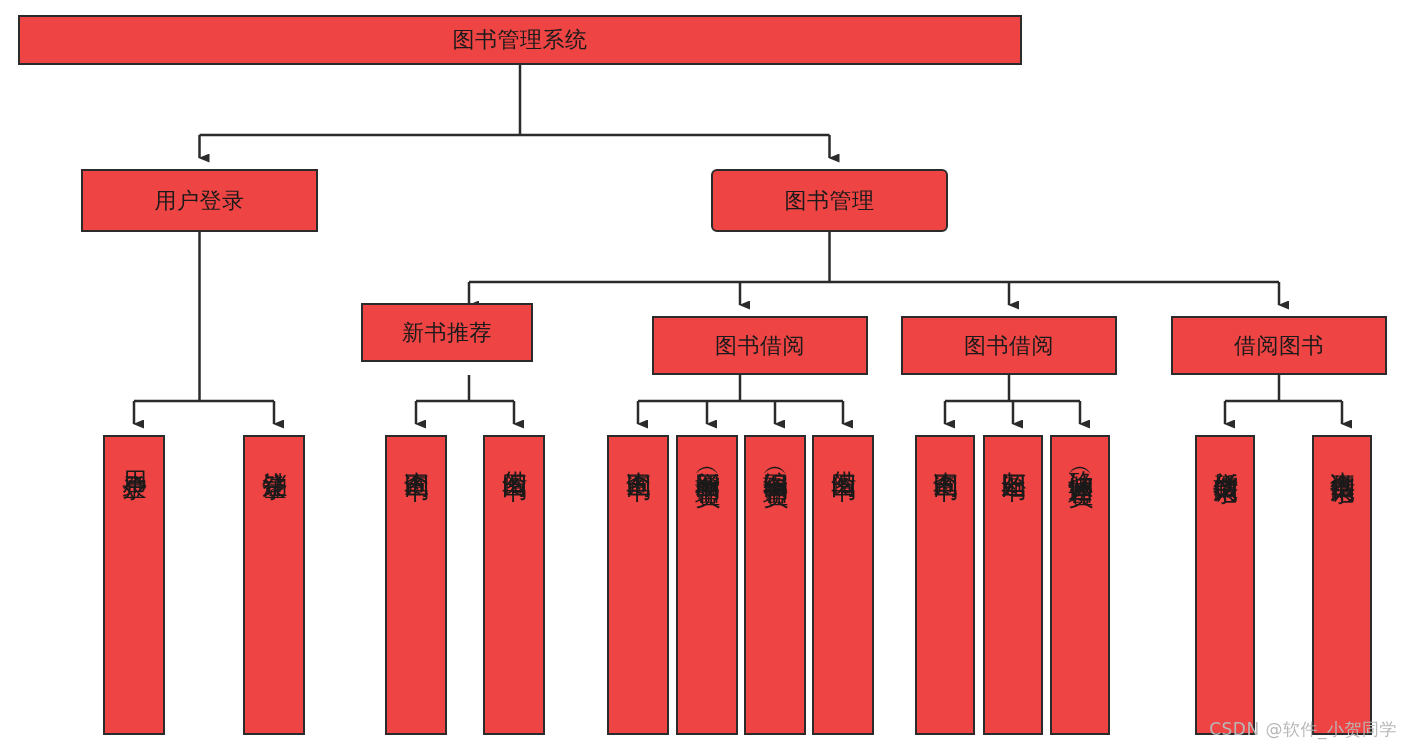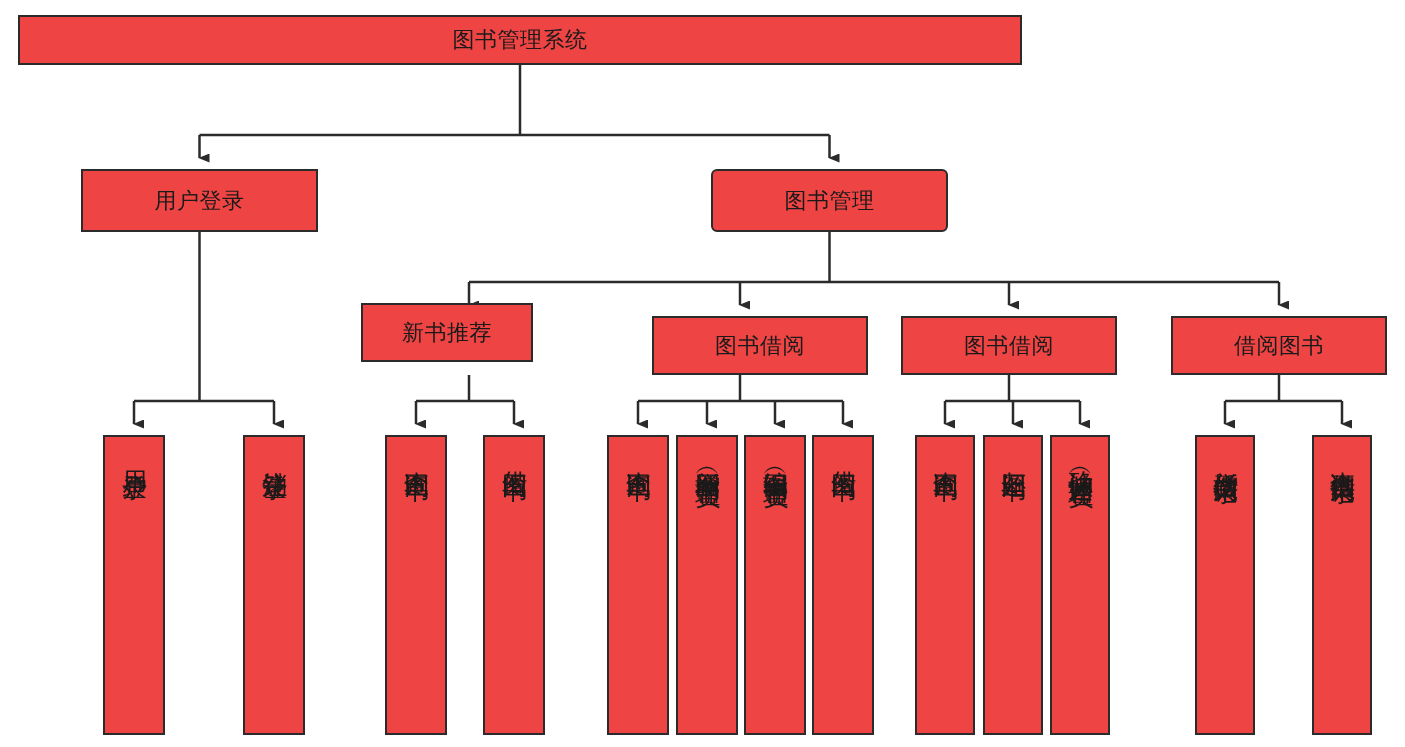--- a/index.html
+++ b/index.html
@@ -174,13 +174,14 @@
         <span class="node-label">确认归还（管理员）</span>
       </div>
       <div class="node-box node-vertical" style="left: 1195px; top: 435px; width: 60px; height: 300px;">
         <span class="node-label">新增借阅记录</span>
       </div>
       <div class="node-box node-vertical" style="left: 1312px; top: 435px; width: 60px; height: 300px;">
         <span class="node-label">查询借阅记录</span>
       </div>
     </div>
 
+  <div class="watermark">CSDN @软件_小贺同学</div>
 </div>
 
 </body></html>

